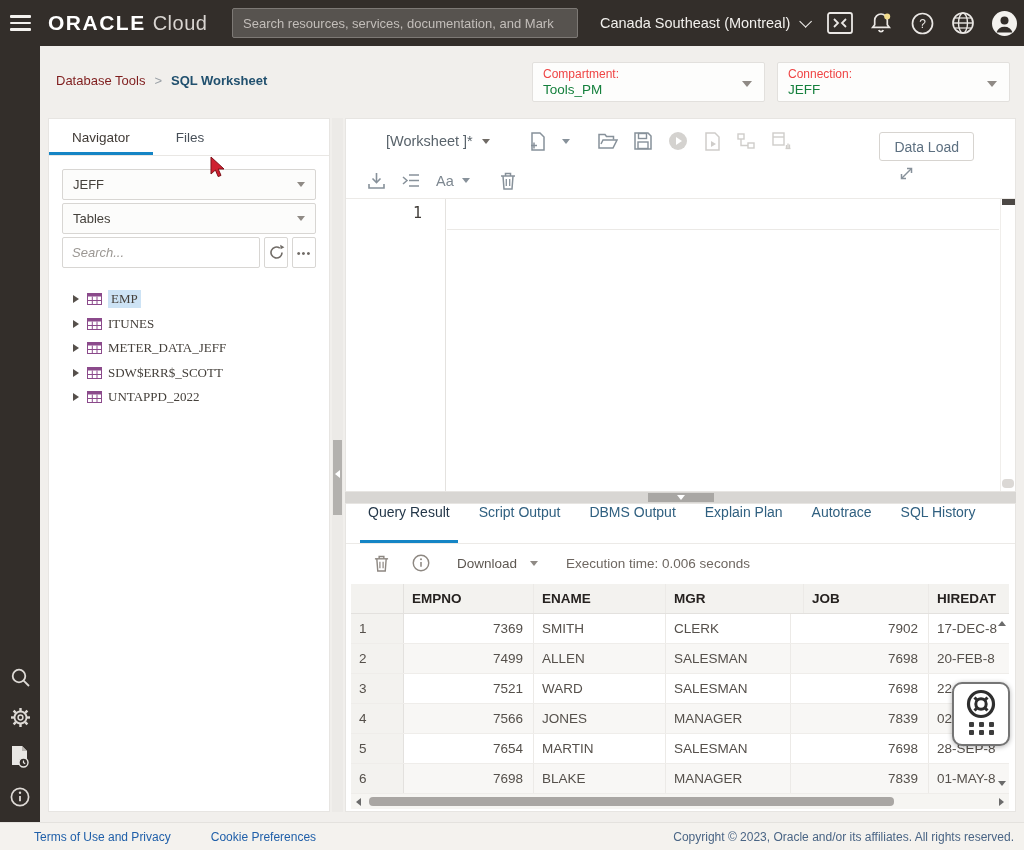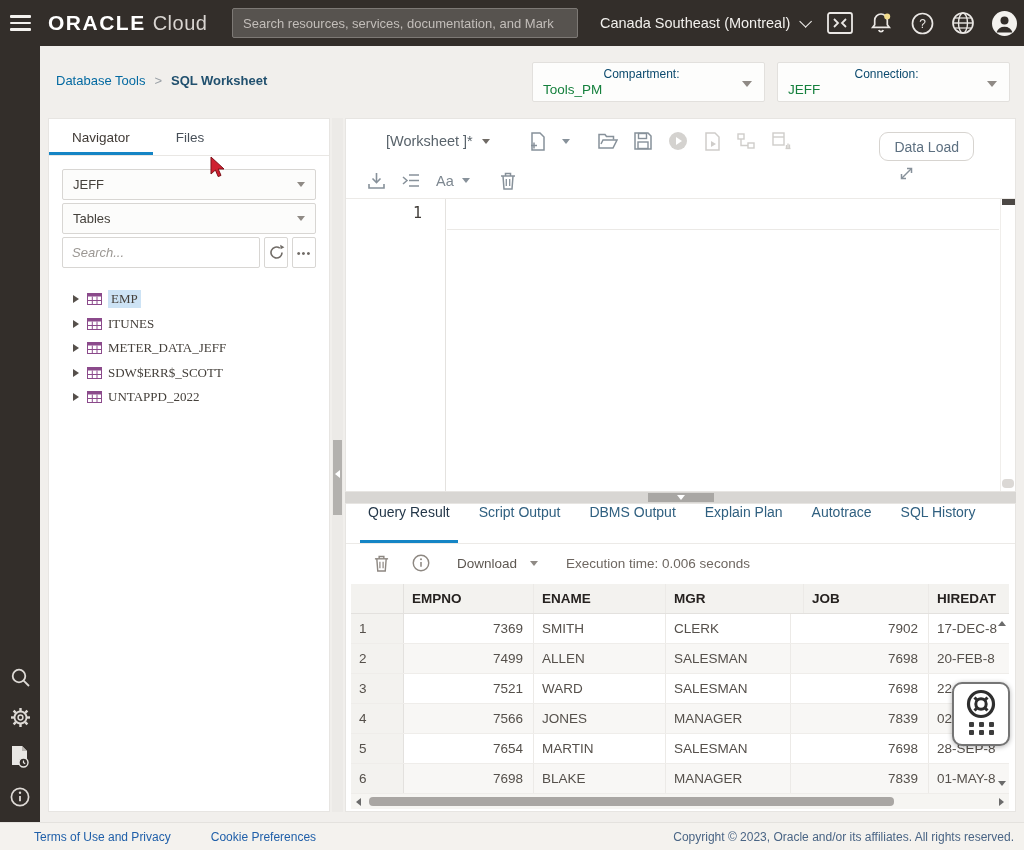--- a/index.html
+++ b/index.html
@@ -25,25 +25,25 @@
   .rico { width:22px; height:22px; display:flex; align-items:center; justify-content:center; color:#dedad6; cursor:pointer; }
 
   
   .footer { position:absolute; left:0; bottom:0; width:1024px; height:28px; background:#f4f2ee; border-top:1px solid #e4e2de; display:flex; align-items:center; justify-content:space-between; padding:0 10px 0 34px; z-index:35; }
   .footer-links { display:flex; gap:40px; }
   .flink { color:#1f5fa9; font-size:12px; cursor:pointer; }
   .fcopy { color:#4a6585; font-size:12px; }
 
   
   .crumb { position:absolute; left:56px; top:73px; display:flex; align-items:center; gap:9px; font-size:13px; }
-  .crumb-parent { color:#0369a1; cursor:pointer; }
+  .crumb-parent { color:#7f1d1d; cursor:pointer; }
   .crumb-sep { color:#9aa0a6; }
   .crumb-current { color:#21506e; font-weight:600; }
   .selbox { position:absolute; top:62px; height:40px; width:233px; background:#fdfdfc; border:1px solid #e2e0dd; border-radius:2px; padding:4px 24px 0 10px; cursor:pointer; }
-  .selbox .lab { font-size:12px; color:#0c4a6e; line-height:14px;text-align:center; }
+  .selbox .lab { font-size:12px; color:#ef4444; line-height:14px; }
   .selbox .val { font-size:13.5px; color:#15803d; line-height:17px; }
   .selbox .car { position:absolute; right:12px; top:18px; }
   .caret { width:0; height:0; border-left:5px solid transparent; border-right:5px solid transparent; border-top:6px solid #8f8a85; }
   .caret.sm { border-left-width:4px; border-right-width:4px; border-top-width:5px; }
 
   
   .navpanel { position:absolute; left:48px; top:118px; width:282px; height:694px; background:#fff; border:1px solid #e7e5e2; z-index:10; }
   .nav-tabs { display:flex; height:37px; border-bottom:1px solid #e9e7e4; background:#fff; }
   .nav-tab { position:relative; display:flex; align-items:center; padding:0 23px; font-size:13.5px; color:#474f58; cursor:pointer; }
   .nav-tab.active { color:#403a35; }
@@ -68,21 +68,21 @@
   .vsplit .chl { position:absolute; top:30px; left:1.5px; width:0; height:0; border-top:4px solid transparent; border-bottom:4px solid transparent; border-right:5px solid #fff; }
 
   
   .wspanel { position:absolute; left:345px; top:118px; width:671px; height:374px; background:#fff; border:1px solid #e7e5e2; z-index:8; }
   .ws-row1 { position:relative; height:44px; display:flex; padding-left:40px; }
   .ws-title { font-size:14.5px; color:#59636b; cursor:pointer; display:flex; align-items:center; gap:9px; }
   .ws-title .caret { border-top-color:#6f6a65; }
   .ws-icons1 { display:flex; align-items:center; gap:16px; margin-left:38px; }
   .wsico { color:#87919a; display:flex; align-items:center; cursor:pointer; }
   .wsico.disabled { color:#cfcdca; cursor:default; }
-  .dataload-btn { position:absolute; right:41px; top:13px; height:29px; padding:0 14px; border:1px solid #d7d4d0; border-radius:9px; background:#fff; color:#5d7081; font-size:14px; display:flex; align-items:center; cursor:pointer; font-family:"Liberation Sans", sans-serif; }
+  .dataload-btn { position:absolute; right:41px; top:13px; height:29px; padding:0 14px; border:1px solid #d7d4d0; border-radius:3px; background:#fff; color:#5d7081; font-size:14px; display:flex; align-items:center; cursor:pointer; font-family:"Liberation Sans", sans-serif; }
   .ws-row2 { position:relative; height:35px; display:flex; align-items:center; padding-left:22px; gap:16px; }
   .aa-group { display:flex; align-items:center; gap:8px; color:#7d8790; font-size:14.5px; cursor:pointer; }
   .expand-ico { position:absolute; right:100px; top:2px; }
   .editor { position:absolute; left:0; top:79px; right:0; bottom:0; border-top:1px solid #eceae7; }
   .gutter { position:absolute; left:0; top:0; width:100px; bottom:0; border-right:1px solid #e4e2df; background:#fff; }
   .lineno { text-align:right; padding:5px 23px 0 0; font-family:"DejaVu Sans Mono", monospace; font-size:15px; color:#3f3b37; }
   .activeline { position:absolute; left:101px; right:16px; top:0; height:31px; border-bottom:1px solid #ebe9e6; background:#fff; }
   .vscroll { position:absolute; right:0; top:0; width:15px; bottom:0; border-left:1px solid #f0eeeb; background:#fff; }
   .vscroll .darkthumb { position:absolute; top:0; left:1px; width:13px; height:6px; background:#4c4845; }
   .vscroll .litethumb { position:absolute; bottom:3px; left:1px; width:12px; height:9px; background:#dbd8d5; border-radius:4px; }

